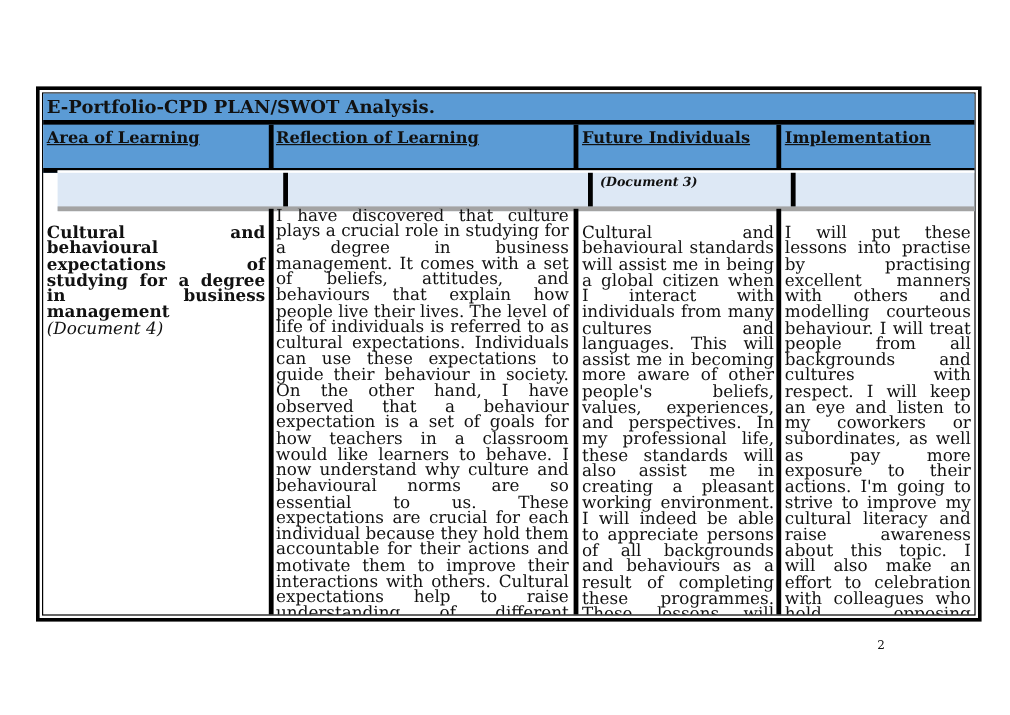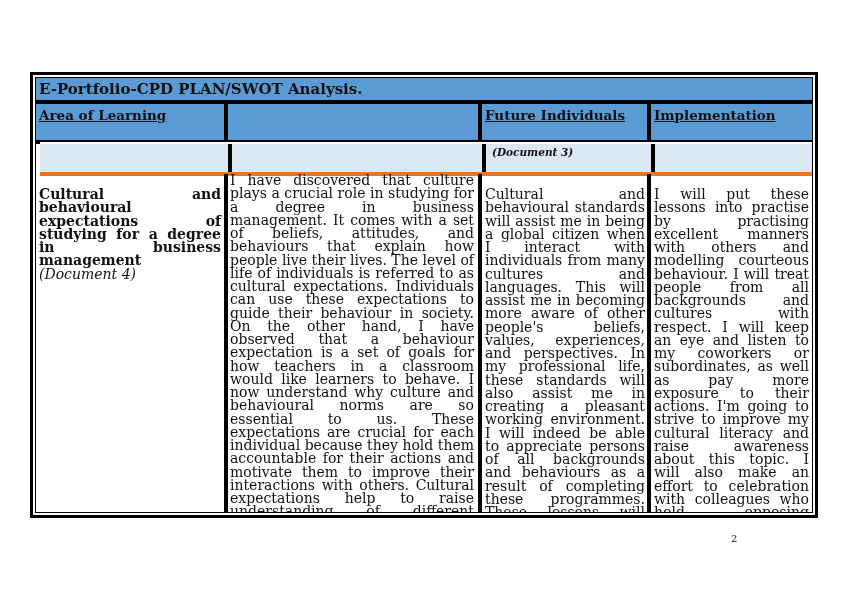--- a/index.html
+++ b/index.html
@@ -16,22 +16,22 @@
     .title-row {
       position: absolute; left: 0; top: 0; right: 0; height: 22px;
       background: #5b9bd5; border-bottom: 4px solid #000;
       font-weight: bold; font-size: 15px; line-height: 22px; padding-left: 3px;
     }
     .hdr-row {
       position: absolute; left: 0; top: 26px; right: 0; height: 36px;
       background: #5b9bd5; border-bottom: 4px solid #000000;
     }
     .sub-row {
-      position: absolute; left: 4px; top: 64px; right: 0; height: 28px;
-      background: #dde8f5; border-bottom: 4px solid #f97316; border-top: 2px solid #fff;
+      position: absolute; left: 12px; top: 64px; right: 0; height: 28px;
+      background: #dde8f5; border-bottom: 4px solid #a3a3a3; border-top: 2px solid #fff;
     }
     .cell { position: absolute; top: 0; bottom: 0; box-sizing: border-box; }
     .c1 { left: 0; width: 188px; }
     .c2 { left: 191px; width: 250px; }
     .c3 { left: 446px; width: 166px; }
     .c4 { left: 615px; right: 0; }
     .vline { position: absolute; top: 0; bottom: 0; width: 4px; background: #000; }
     .hdr-row .cell { font-weight: bold; font-size: 13.5px; text-decoration: underline; padding: 3px 3px; }
     .sub-row .cell { font-weight: bold; font-style: italic; font-size: 10.5px; padding: 2px 6px; }
     .body-row {
@@ -49,20 +49,21 @@
 
 <div class="page">
   <div class="outer">
     <div class="inner">
 
       <div class="title-row">E-Portfolio-CPD PLAN/SWOT Analysis.</div>
 
       <div class="hdr-row">
         <div class="cell c1">Area of Learning</div>
         <div class="vline" style="left:188px"></div>
+        <div class="cell c2">Reflection of Learning</div>
         <div class="vline" style="left:442px"></div>
         <div class="cell c3">Future Individuals</div>
         <div class="vline" style="left:611px"></div>
         <div class="cell c4">Implementation</div>
       </div>
 
       <div class="sub-row">
         <div class="cell c1"></div>
         <div class="vline" style="left:188px"></div>
         <div class="cell c2"></div>

